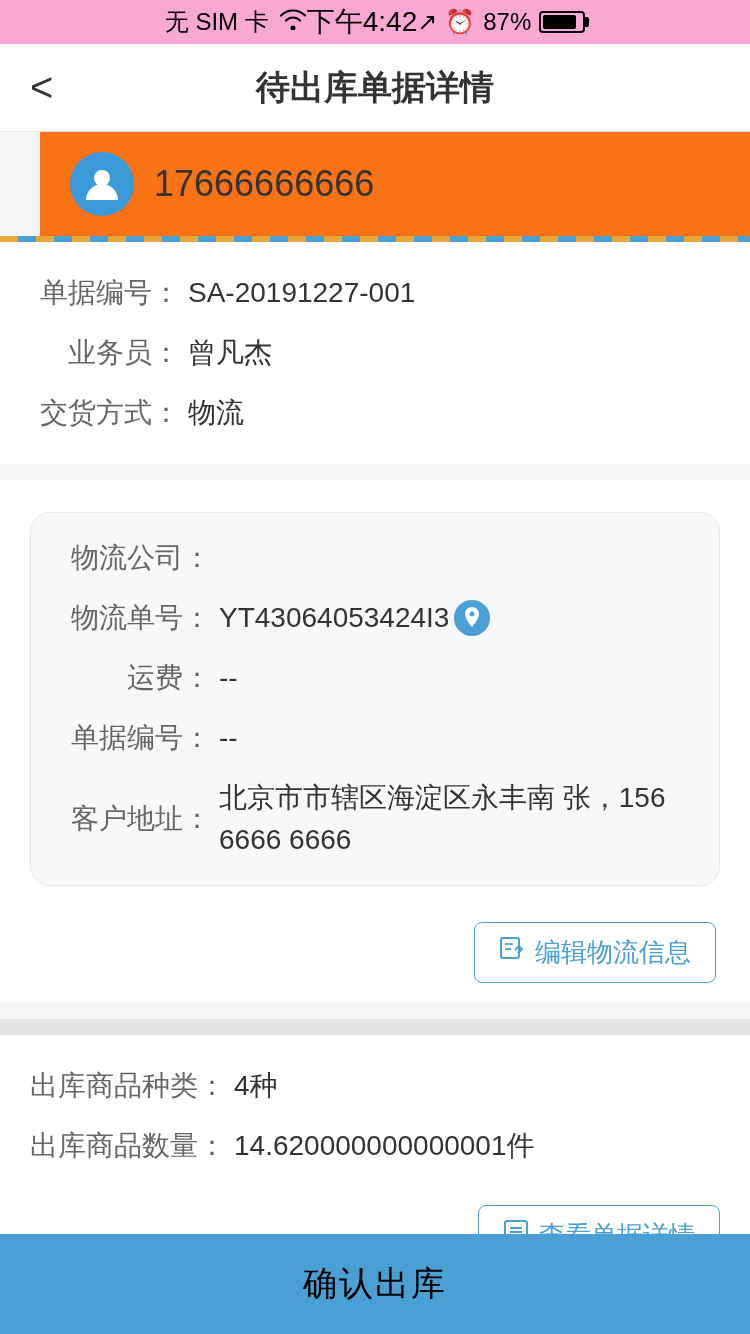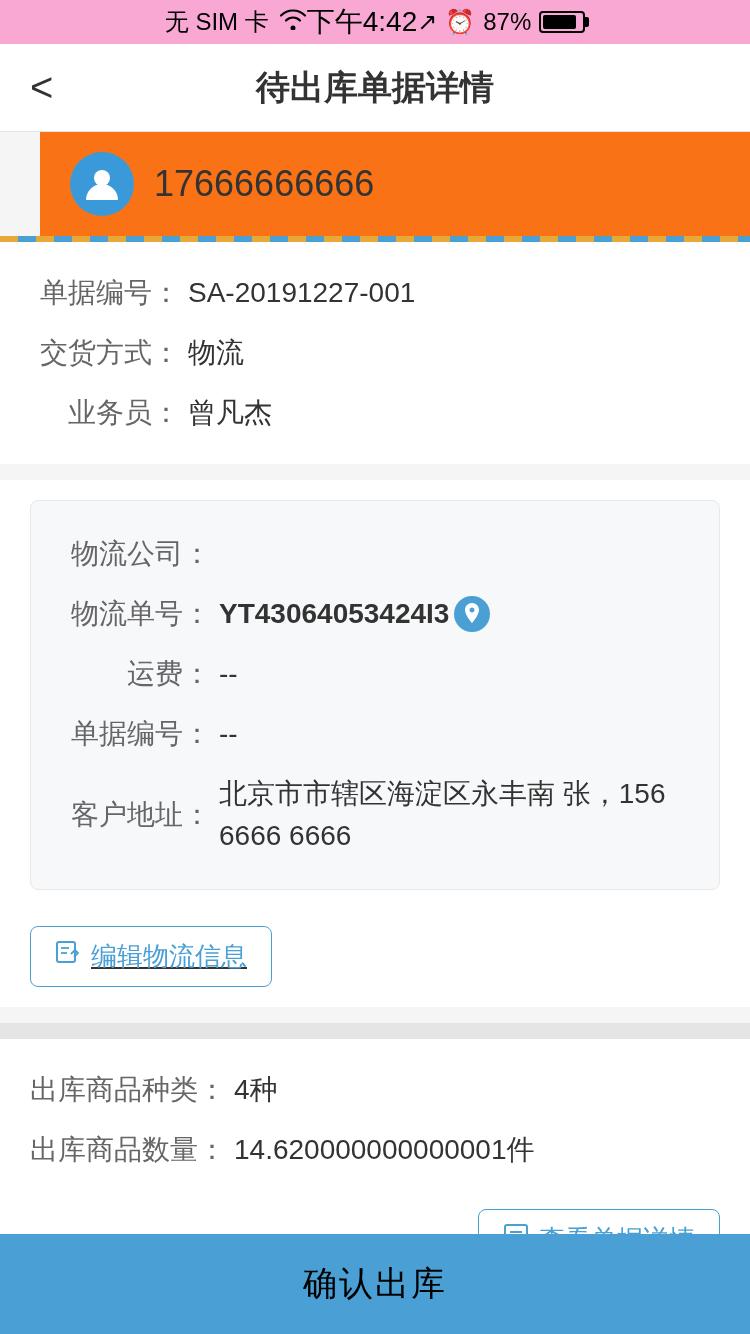--- a/index.html
+++ b/index.html
@@ -135,23 +135,23 @@
 
     
     .section {
       background: #fff;
       margin-bottom: 16px;
       padding: 30px;
     }
     .section-gray {
       background: #f7f8fa;
       border: 1px solid #e8e8e8;
-      border-radius: 8px;
-      margin: 0 0 16px 0;
-      padding: 32px 30px;
+      border-radius: 20px;
+      margin: 12px 0 16px 0;
+      padding: 24px 30px;
     }
 
     .info-row {
       display: flex;
       align-items: center;
       margin-bottom: 18px;
       font-size: 28px;
       line-height: 1.5;
     }
     .info-row:last-child {
@@ -165,42 +165,40 @@
     }
     .info-value {
       color: #333;
       flex: 1;
       margin-left: 8px;
     }
     .info-value-with-icon {
       display: flex;
       align-items: center;
       gap: 5px;
-      font-weight: bold;
     }
     .location-icon {
       width: 36px;
       height: 36px;
       background: #4a9fd4;
       border-radius: 50%;
       display: inline-flex;
       align-items: center;
       justify-content: center;
       color: white;
       font-size: 20px;
       flex-shrink: 0;
     }
 
     
     .edit-logistics-btn {
       display: flex;
       align-items: center;
-      justify-content: flex-start;
+      justify-content: flex-end;
       padding: 20px 4px 0 0;
-      text-decoration: underline;
     }
     .btn-outline {
       border: 1px solid #4a9fd4;
       border-radius: 8px;
       padding: 12px 24px;
       color: #4a9fd4;
       font-size: 26px;
       display: flex;
       align-items: center;
       gap: 10px;
@@ -290,26 +288,26 @@
   </div>
 
   <div class="dashed-divider"></div>
 
   <div class="section">
     <div class="info-row">
       <span class="info-label">单据编号：</span>
       <span class="info-value">SA-20191227-001</span>
     </div>
     <div class="info-row">
+      <span class="info-label">业务员：</span>
+      <span class="info-value">曾凡杰</span>
+    </div>
+    <div class="info-row">
       <span class="info-label">交货方式：</span>
       <span class="info-value">物流</span>
-    </div>
-    <div class="info-row">
-      <span class="info-label">业务员：</span>
-      <span class="info-value">曾凡杰</span>
     </div>
   </div>
 
   <div class="section" style="padding-top: 20px; padding-bottom: 20px;">
     <div class="section-gray">
       <div class="info-row">
         <span class="info-label">物流公司：</span>
       </div>
       <div class="info-row">
         <span class="info-label">物流单号：</span>

